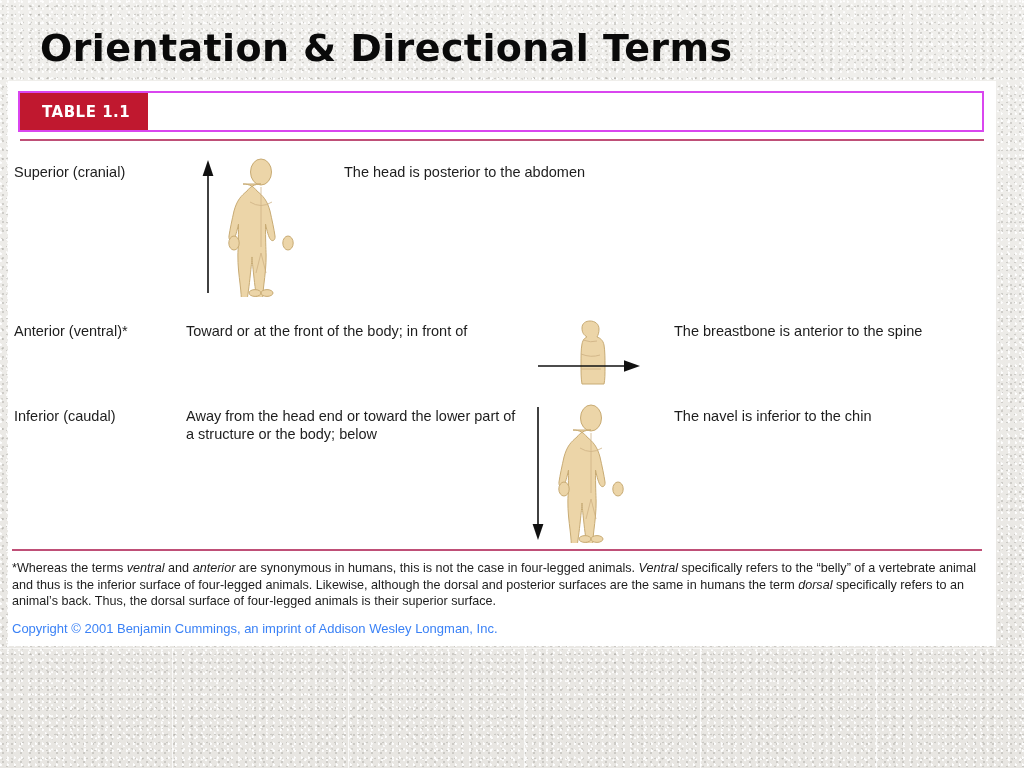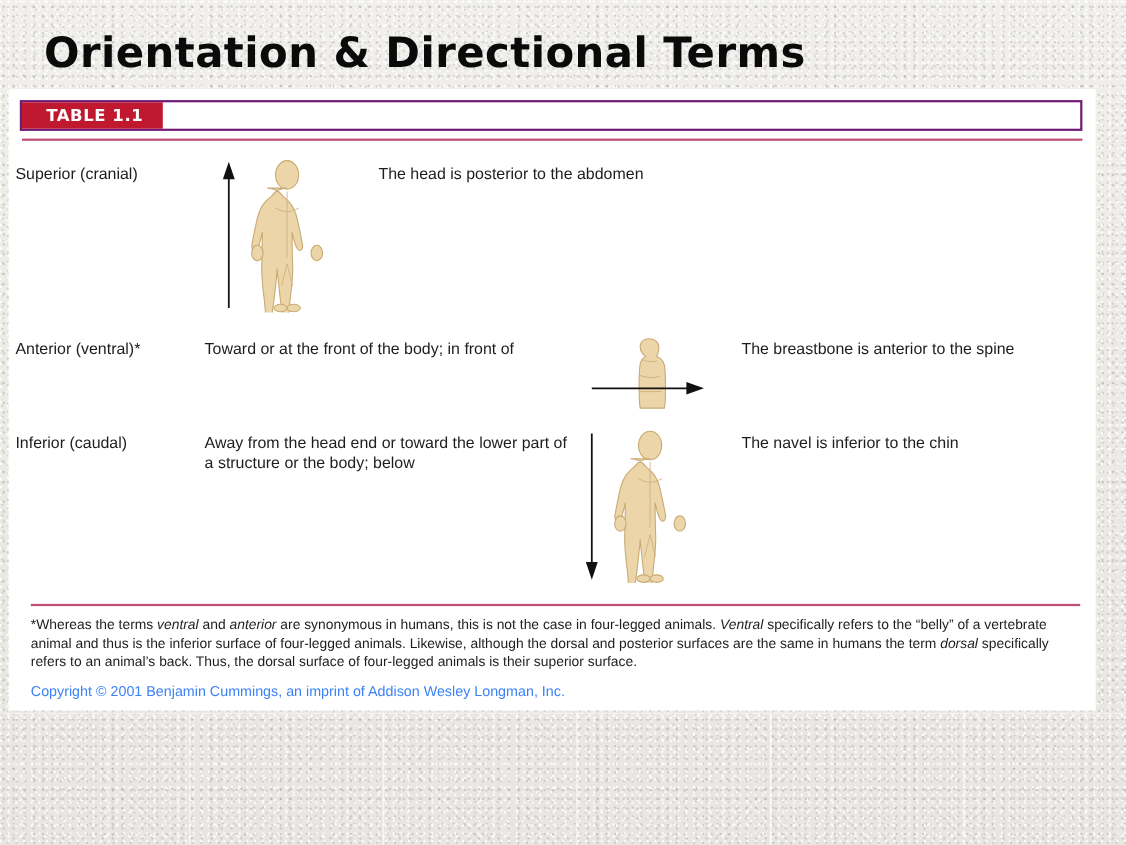--- a/index.html
+++ b/index.html
@@ -74,24 +74,24 @@
     width: 988px;
     height: 565px;
     background: #ffffff;
     box-sizing: border-box;
   }
 
   
   .tbl-header-bar {
     position: relative;
     margin: 10px 12px 0 10px;
-    height: 28px;
+    height: 41px;
     display: flex;
     align-items: stretch;
-    border: 2px solid #701a75;
+    border: 2px solid #d946ef;
     box-sizing: border-box;
   }
   .tbl-header-num {
     background: #c0182f;
     color: #ffffff;
     font-family: "DejaVu Sans", sans-serif;
     font-weight: 700;
     font-size: 15px;
     letter-spacing: .5px;
     display: flex;
@@ -160,21 +160,21 @@
   .row-1 { height: 152px; padding-top: 22px; }
   .row-2 { height: 136px; padding-top: 13px; }
   .row-3 { height: 72px;  padding-top: 7px; }
 
   
   .figwrap { position: absolute; left: 0; top: -6px; width: 150px; }
 
   
   .footnote-block {
     position: absolute;
-    left: 20px;
+    left: 4px;
     right: 14px;
     top: 468px;
   }
   .footnote {
     font-family: "Liberation Sans", sans-serif;
     font-size: 12.6px;
     line-height: 16.5px;
     color: #1d1d1d;
     margin-top: 9px;
   }

